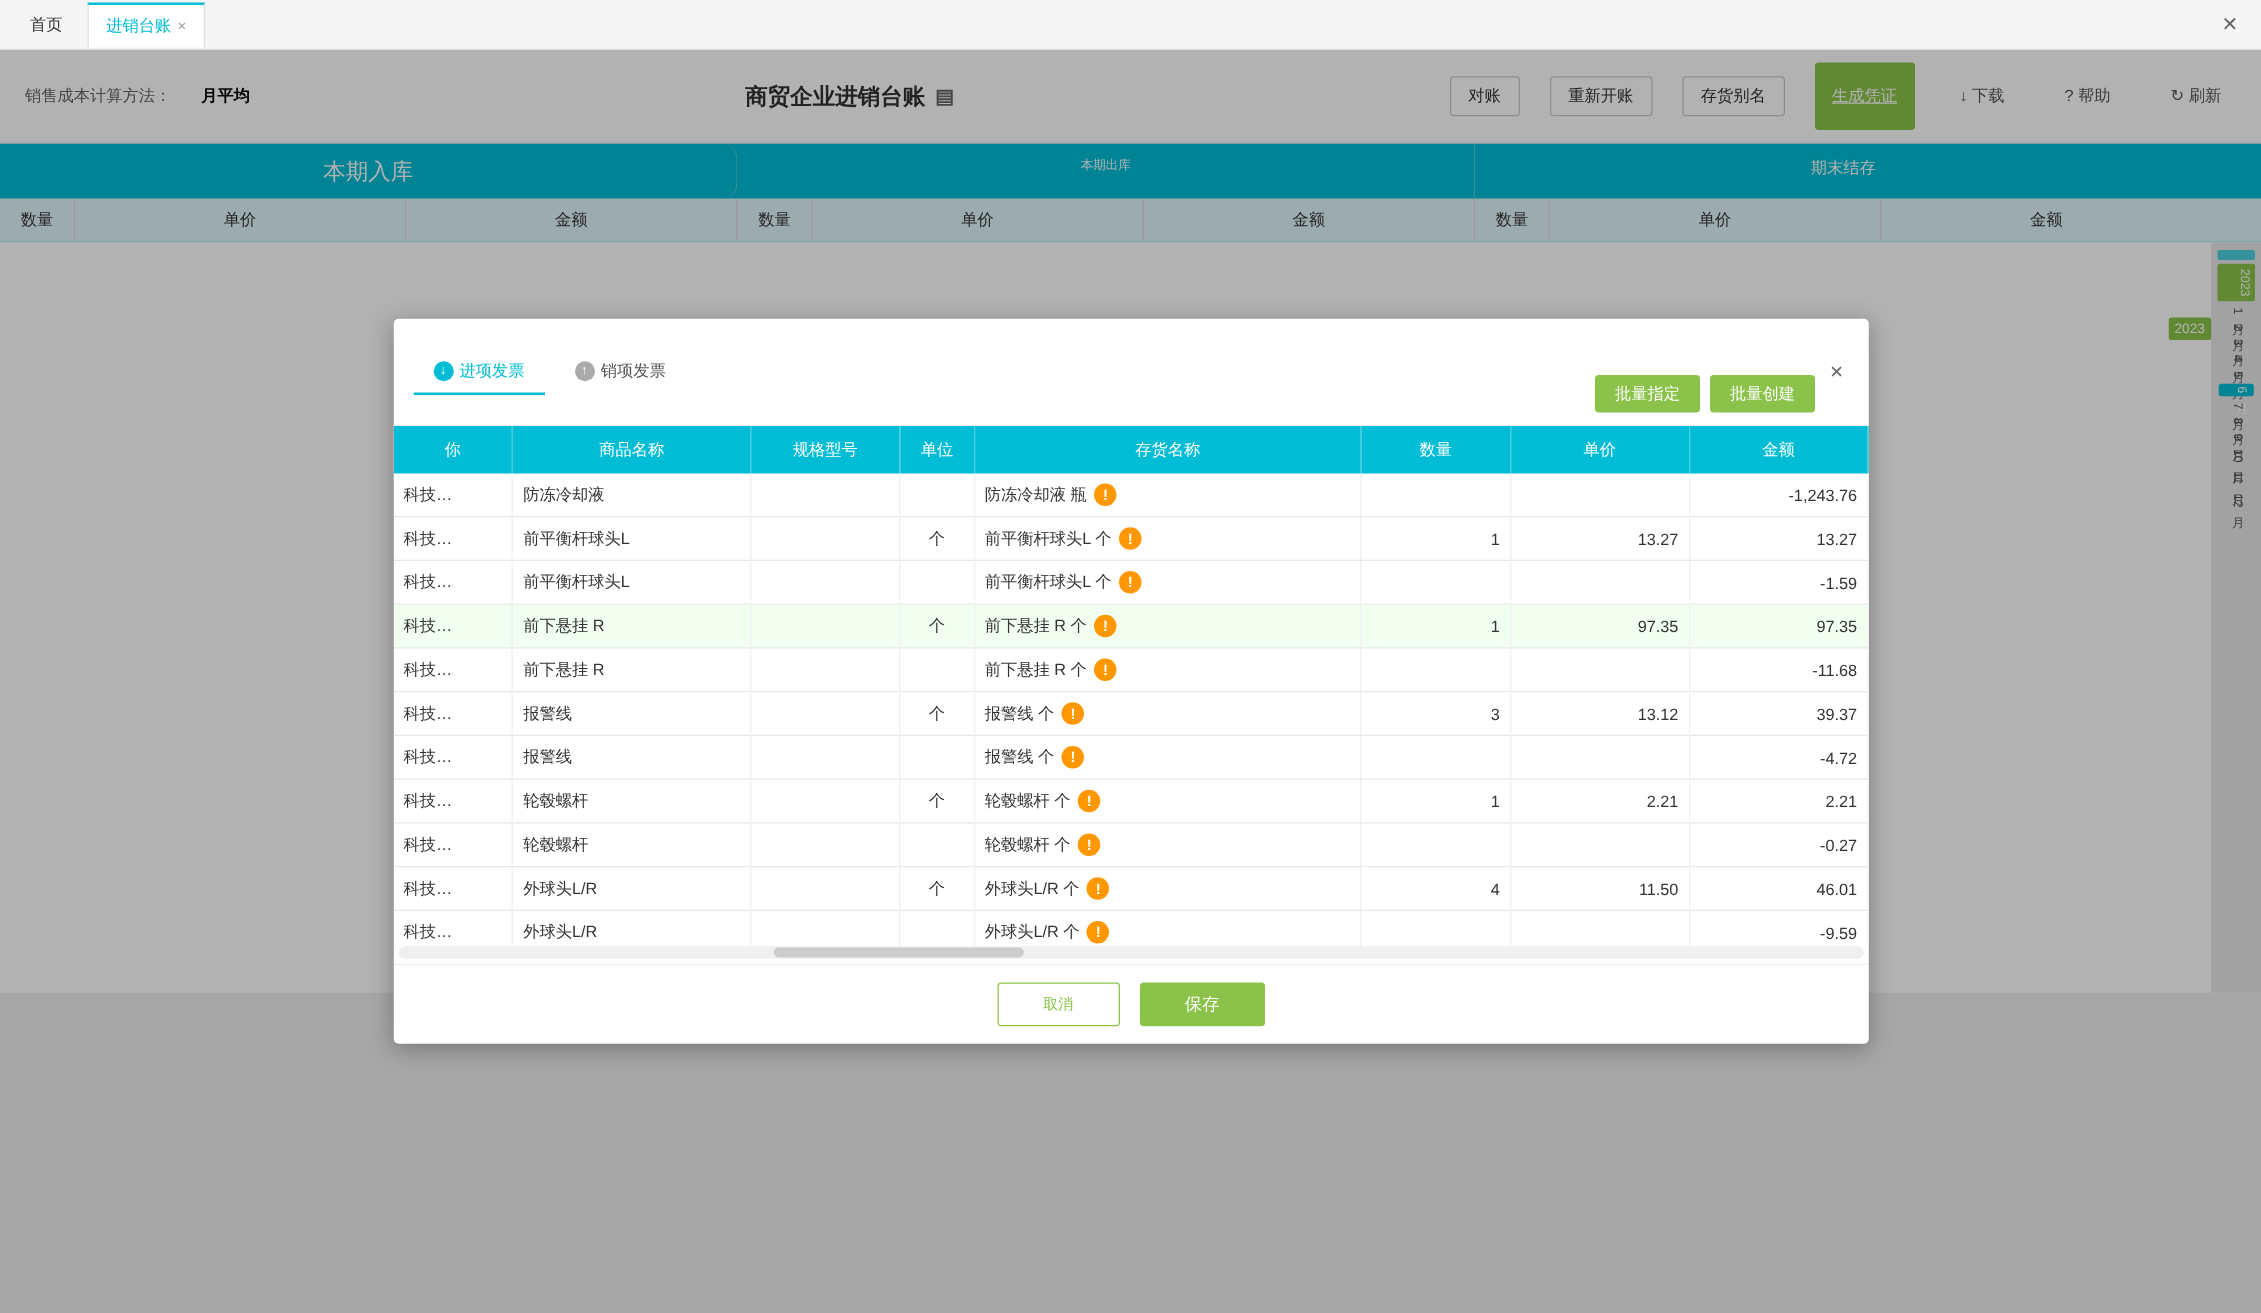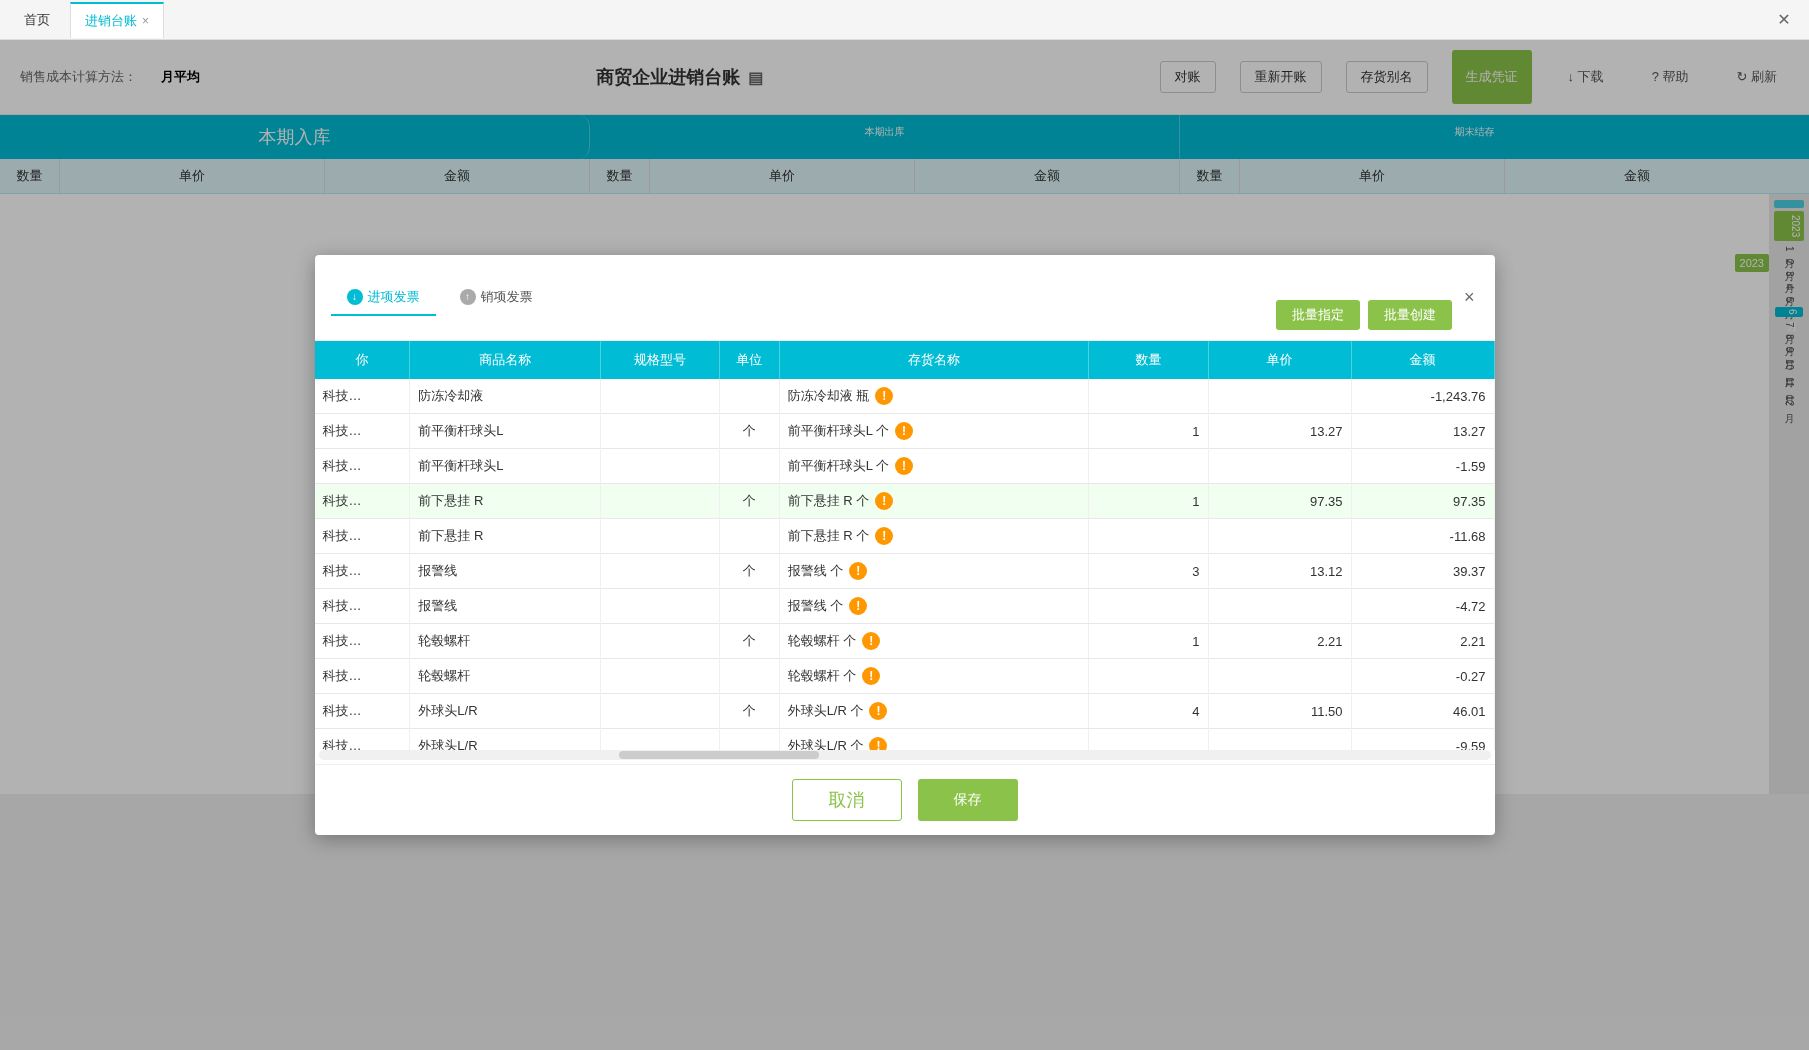--- a/index.html
+++ b/index.html
@@ -13,21 +13,21 @@
     .top-close-btn { margin-left: auto; width: 30px; height: 30px; display: flex; align-items: center; justify-content: center; cursor: pointer; font-size: 16px; color: #666; }
 
     
     .main-content { width: 100%; height: calc(1050px - 40px); background: #f0f0f0; position: relative; overflow: hidden; }
 
     
     .page-header { background: #fff; padding: 10px 20px; display: flex; align-items: center; justify-content: space-between; border-bottom: 1px solid #eee; }
     .page-title { font-size: 18px; font-weight: bold; color: #333; display: flex; align-items: center; gap: 8px; }
     .header-buttons { display: flex; gap: 24px; align-items: center; }
     .btn-outline { padding: 6px 14px; border: 1px solid #ccc; background: #fff; cursor: pointer; font-size: 13px; border-radius: 3px; color: #333; }
-    .btn-primary { padding: 18px 14px; border: none; background: #8bc34a; cursor: pointer; font-size: 13px; border-radius: 3px; color: #fff; }
+    .btn-primary { padding: 18px 14px; border: none; background: #8bc34a; cursor: pointer; font-size: 13px; border-radius: 3px; color: #fff; text-decoration: underline; }
     .btn-icon { padding: 6px 12px; border: none; background: transparent; cursor: pointer; font-size: 13px; color: #555; display: flex; align-items: center; gap: 4px; }
 
     
     .modal-overlay { position: absolute; top: 0; left: 0; width: 100%; height: 100%; background: rgba(0,0,0,0.3); z-index: 100; display: flex; align-items: center; justify-content: center; }
     .modal { background: #fff; border-radius: 4px; width: 1180px; max-height: 580px; display: flex; flex-direction: column; box-shadow: 0 4px 20px rgba(0,0,0,0.3); }
     .modal-header { display: flex; align-items: center; padding: 10px 16px; border-bottom: 1px solid #eee; gap: 8px; }
     .modal-tab { padding: 8px 16px; cursor: pointer; font-size: 13px; color: #555; border-bottom: 2px solid transparent; display: flex; align-items: center; gap: 5px; }
     .modal-tab.active { color: #00bcd4; border-bottom: 2px solid #00bcd4; }
     .modal-tab-icon { width: 16px; height: 16px; border-radius: 50%; background: #00bcd4; display: inline-flex; align-items: center; justify-content: center; color: #fff; font-size: 10px; }
     .modal-tab-icon2 { width: 16px; height: 16px; border-radius: 50%; background: #aaa; display: inline-flex; align-items: center; justify-content: center; color: #fff; font-size: 10px; }
@@ -41,21 +41,21 @@
     .modal-table thead tr { background: #00bcd4; }
     .modal-table thead th { padding: 10px 8px; color: #fff; text-align: center; font-weight: normal; font-size: 13px; border-right: 1px solid #4dd0e1; white-space: nowrap; }
     .modal-table tbody tr { border-bottom: 1px solid #e8e8e8; }
     .modal-table tbody tr.highlighted { background: #f0fff0; }
     .modal-table tbody td { padding: 8px; text-align: center; font-size: 13px; color: #333; border-right: 1px solid #f0f0f0; white-space: nowrap; }
     .modal-table tbody td.left { text-align: left; }
     .warn-icon { display: inline-block; width: 18px; height: 18px; border-radius: 50%; background: #ff9800; color: #fff; font-size: 12px; font-weight: bold; text-align: center; line-height: 18px; }
 
     
     .modal-footer { padding: 14px; display: flex; justify-content: center; gap: 16px; border-top: 1px solid #eee; }
-    .btn-cancel { padding: 8px 36px; border: 1px solid #8bc34a; background: #fff; color: #8bc34a; border-radius: 3px; cursor: pointer; font-size: 18px; }
+    .btn-cancel { padding: 8px 36px; border: 1px solid #8bc34a; background: #fff; color: #8bc34a; border-radius: 3px; cursor: pointer; font-size: 12px; }
     .btn-save { padding: 8px 36px; border: none; background: #8bc34a; color: #fff; border-radius: 3px; cursor: pointer; font-size: 14px; }
 
     
     .modal-scrollbar { height: 10px; background: #f0f0f0; position: relative; margin: 0 4px 4px; border-radius: 5px; }
     .modal-scrollbar-thumb { width: 200px; height: 8px; background: #ccc; border-radius: 4px; position: absolute; left: 300px; top: 1px; }
 
     .number-col { text-align: right !important; }
   </style>
 </head>
 <body>
@@ -89,21 +89,21 @@
       <button class="btn-icon">? 帮助</button>
       <button class="btn-icon">↻ 刷新</button>
     </div>
   </div>
 
   <div style="position:relative; background:#fff; margin: 0;">
 
     <div style="display:flex; background:#00bcd4; color:#fff;">
       <div style="flex:1; text-align:center; padding:10px; font-size:18px; border-right:1px solid #4dd0e1;border-radius:12px;">本期入库</div>
       <div style="flex:1; text-align:center; padding:10px; font-size:10px; border-right:1px solid #4dd0e1;">本期出库</div>
-      <div style="flex:1; text-align:center; padding:10px; font-size:10px;">期末结存</div>
+      <div style="flex:1; text-align:center; padding:10px; font-size:13px;">期末结存</div>
       <div style="width:40px; text-align:center; padding:10px; font-size:11px;"></div>
     </div>
 
     <div style="display:flex; background:#e0f7fa; border-bottom:1px solid #b2ebf2;">
       <div style="flex:0 0 60px; text-align:center; padding:8px; font-size:13px; color:#333; border-right:1px solid #ddd;">数量</div>
       <div style="flex:1; text-align:center; padding:8px; font-size:13px; color:#333; border-right:1px solid #ddd;">单价</div>
       <div style="flex:1; text-align:center; padding:8px; font-size:13px; color:#333; border-right:1px solid #ddd;">金额</div>
       <div style="flex:0 0 60px; text-align:center; padding:8px; font-size:13px; color:#333; border-right:1px solid #ddd;">数量</div>
       <div style="flex:1; text-align:center; padding:8px; font-size:13px; color:#333; border-right:1px solid #ddd;">单价</div>
       <div style="flex:1; text-align:center; padding:8px; font-size:13px; color:#333; border-right:1px solid #ddd;">金额</div>

